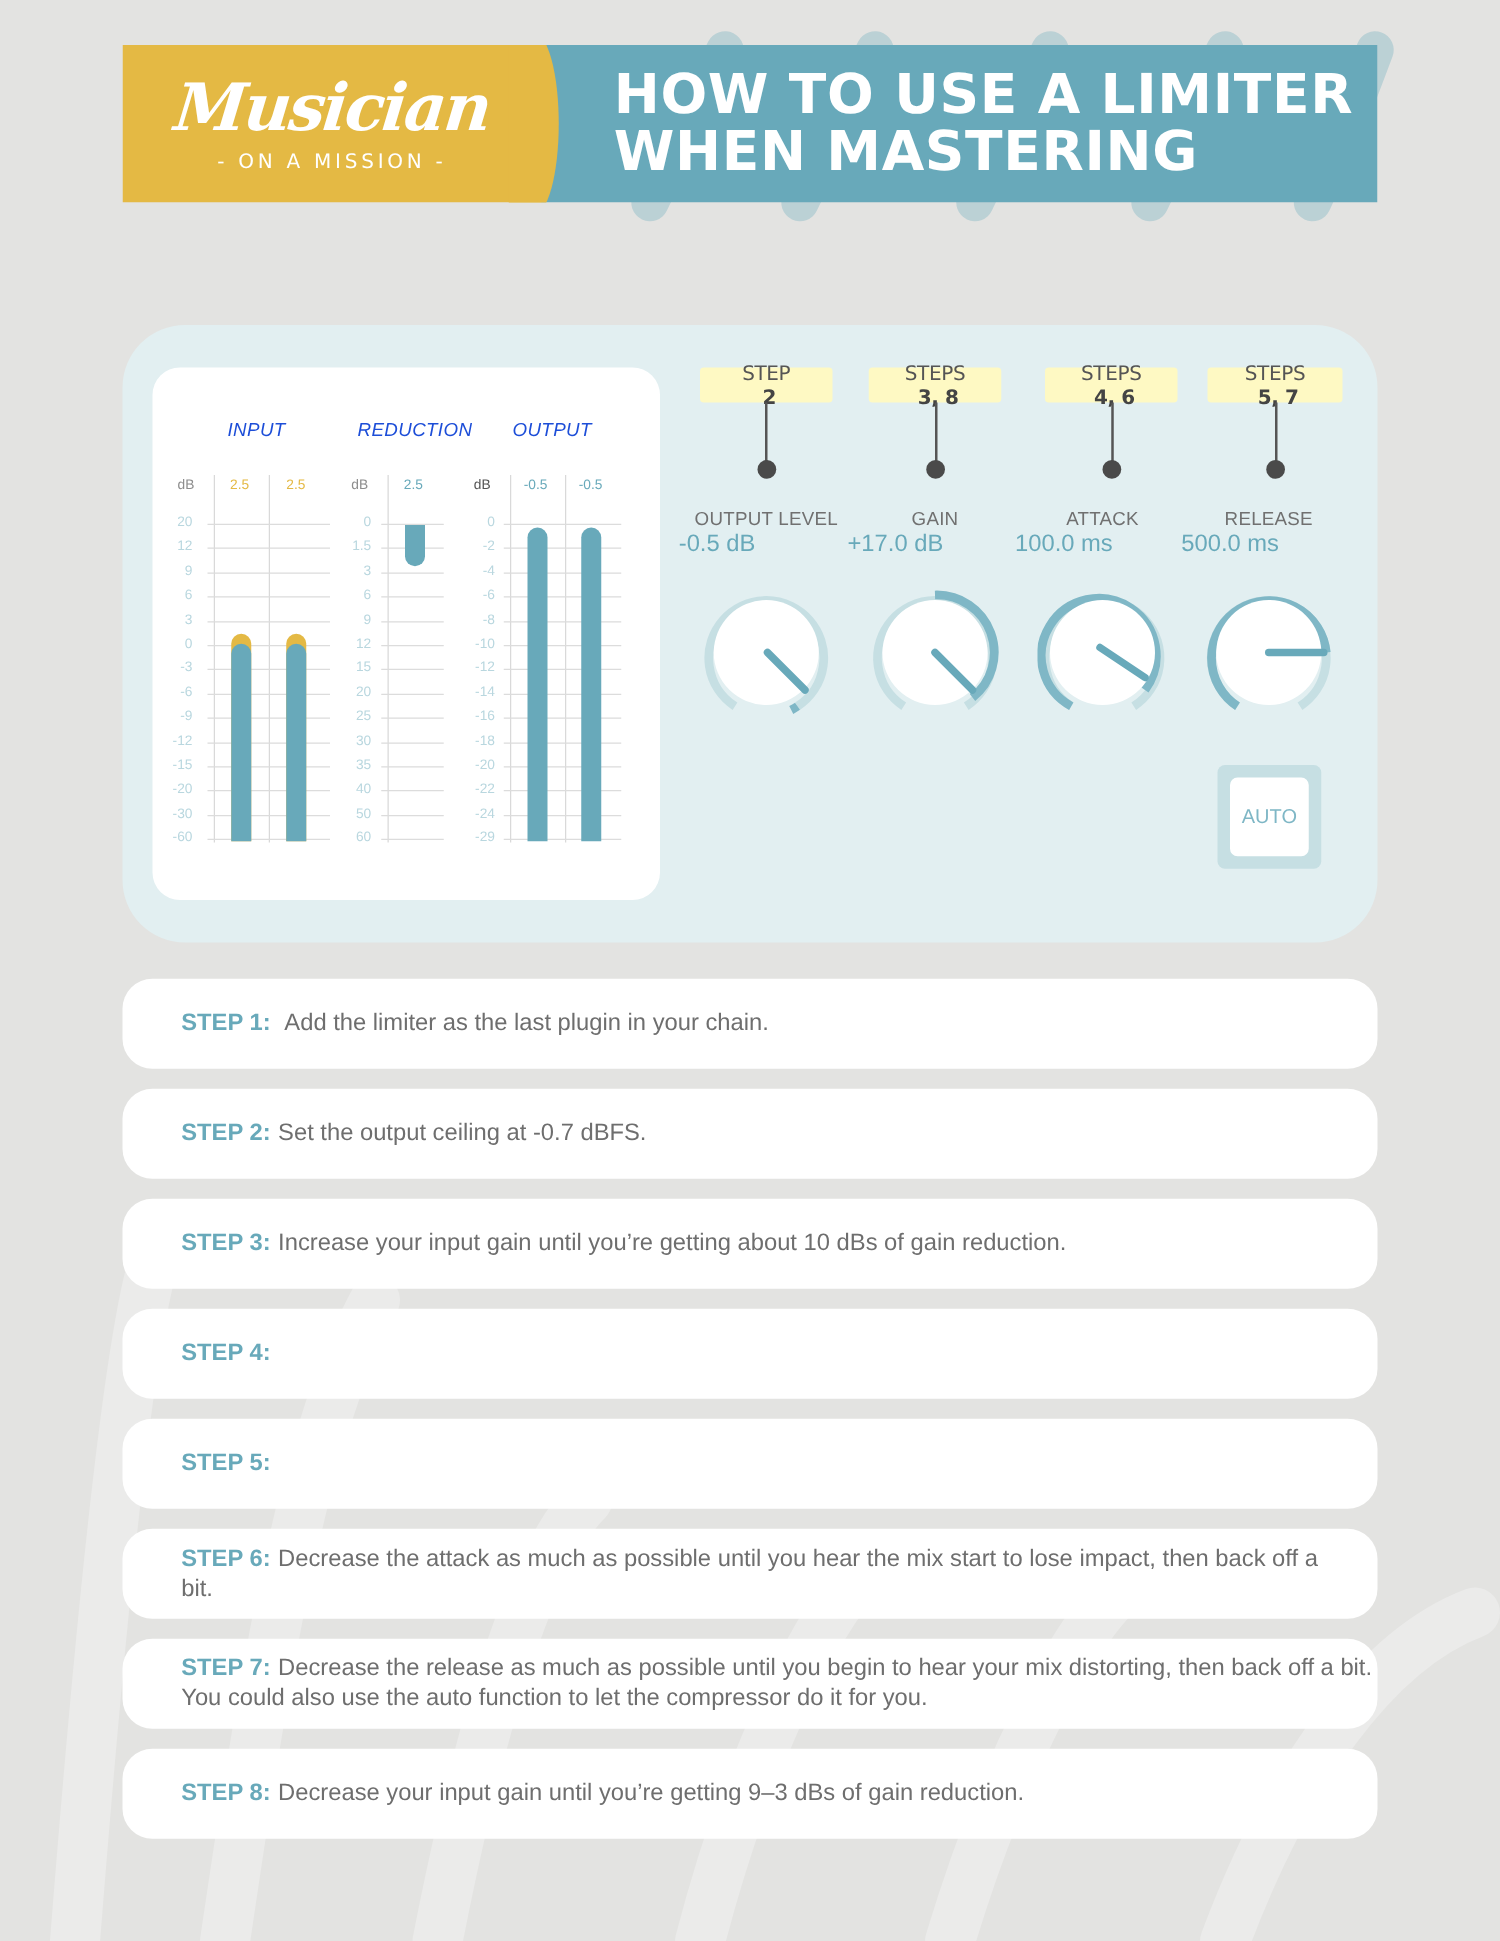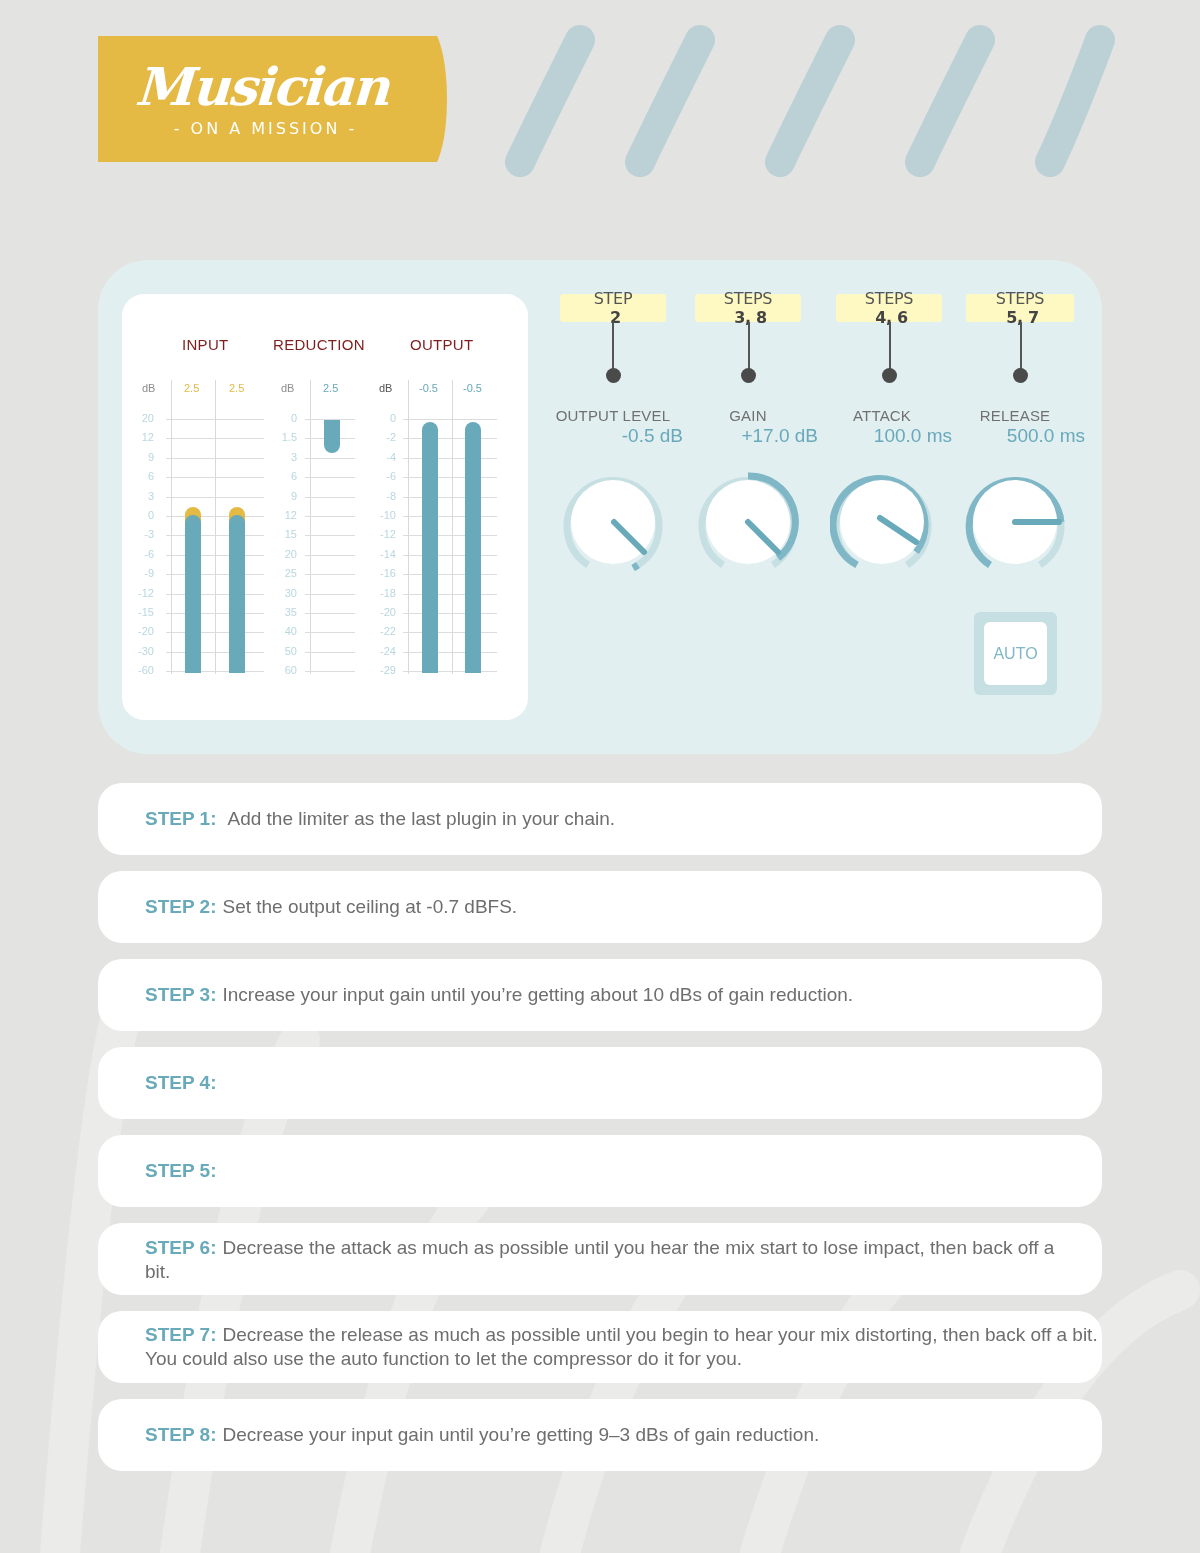--- a/index.html
+++ b/index.html
@@ -47,42 +47,42 @@
   
   .plugin {
     position: absolute; left: 98px; top: 260px; width: 1004px; height: 494px;
     background: #e2eff1; border-radius: 50px;
   }
   .meters {
     position: absolute; left: 24px; top: 34px; width: 406px; height: 426px;
     background: #ffffff; border-radius: 22px;
   }
   .meter-group-label {
-    position: absolute; top: 42px; font-size: 15px; color: #7f1d1d; letter-spacing: 0.3px;
+    position: absolute; top: 42px; font-size: 15px; color: #1d4ed8; letter-spacing: 0.3px; font-style: italic;
   }
   .meter-head { position: absolute; top: 88px; font-size: 11px; }
   .meter-head.db { color: #8d8d8d; }
   .meter-head.yel { color: #e4b944; }
   .meter-head.blu { color: #68a9ba; }
   .tick-label { position: absolute; font-size: 11px; color: #b9d7df; text-align: right; width: 24px; }
   .gridline { position: absolute; height: 1px; background: #dcdcdc; }
   .vline { position: absolute; width: 1px; background: #d9d9d9; }
   .bar { position: absolute; width: 16px; background: #68a9ba; }
 
   
   .step-tag {
     position: absolute; top: 34px; height: 28px; background: #fef9c3; border-radius: 3px;
     font-size: 16px; color: #555; display: flex; align-items: center; justify-content: center;
     font-family: "DejaVu Sans", sans-serif; letter-spacing: -0.3px; flex-direction: column;
   }
   .step-tag b { font-weight: bold; color: #444; margin-left: 5px; }
   .pin-line { position: absolute; width: 2px; background: #555; top: 62px; height: 50px; }
   .pin-dot { position: absolute; width: 15px; height: 15px; border-radius: 50%; background: #4a4a4a; top: 108px; }
   .ctl-label { position: absolute; top: 147px; font-size: 15px; color: #707070; text-align: center; width: 140px; letter-spacing: 0.2px; }
-  .ctl-value { position: absolute; top: 165px; font-size: 19px; color: #68a9ba; text-align: right; width: 140px; }
+  .ctl-value { position: absolute; top: 165px; font-size: 19px; color: #68a9ba; text-align: left; width: 140px; }
   .knob { position: absolute; top: 210px; width: 104px; height: 104px; }
 
   .auto-outer {
     position: absolute; left: 876px; top: 352px; width: 83px; height: 83px;
     background: #c6dfe3; border-radius: 6px; display: flex; align-items: center; justify-content: center;
   }
   .auto-inner {
     width: 63px; height: 63px; background: #ffffff; border-radius: 6px;
     display: flex; align-items: center; justify-content: center; font-size: 16px; color: #7fb7c6;
   }
@@ -115,28 +115,32 @@
     <path d="M920 162 C940 120 960 80 980 40"></path>
     <path d="M1050 162 C1070 120 1085 80 1100 40"></path>
   </g>
 </svg>
 
 <div class="banner">
   <div class="banner-logo">
     <div class="logo-script">Musician</div>
     <div class="logo-sub">- ON A MISSION -</div>
   </div>
+  <div class="banner-title">
+    <span>HOW TO USE A LIMITER</span>
+    <span>WHEN MASTERING</span>
+  </div>
 </div>
 
 <div class="plugin">
 
   <div class="meters">
 
     <div class="meter-group-label" style="left:60px;">INPUT</div>
-    <div class="meter-group-label" style="left:151px;">REDUCTION</div>
+    <div class="meter-group-label" style="left:164px;">REDUCTION</div>
     <div class="meter-group-label" style="left:288px;">OUTPUT</div>
 
     <div class="meter-head db" style="left:20px;">dB</div>
     <div class="meter-head yel" style="left:62px;">2.5</div>
     <div class="meter-head yel" style="left:107px;">2.5</div>
     <div class="meter-head db" style="left:159px;">dB</div>
     <div class="meter-head blu" style="left:201px;">2.5</div>
     <div class="meter-head db" style="left:257px;color:#555;">dB</div>
     <div class="meter-head blu" style="left:297px;">-0.5</div>
     <div class="meter-head blu" style="left:341px;">-0.5</div>

